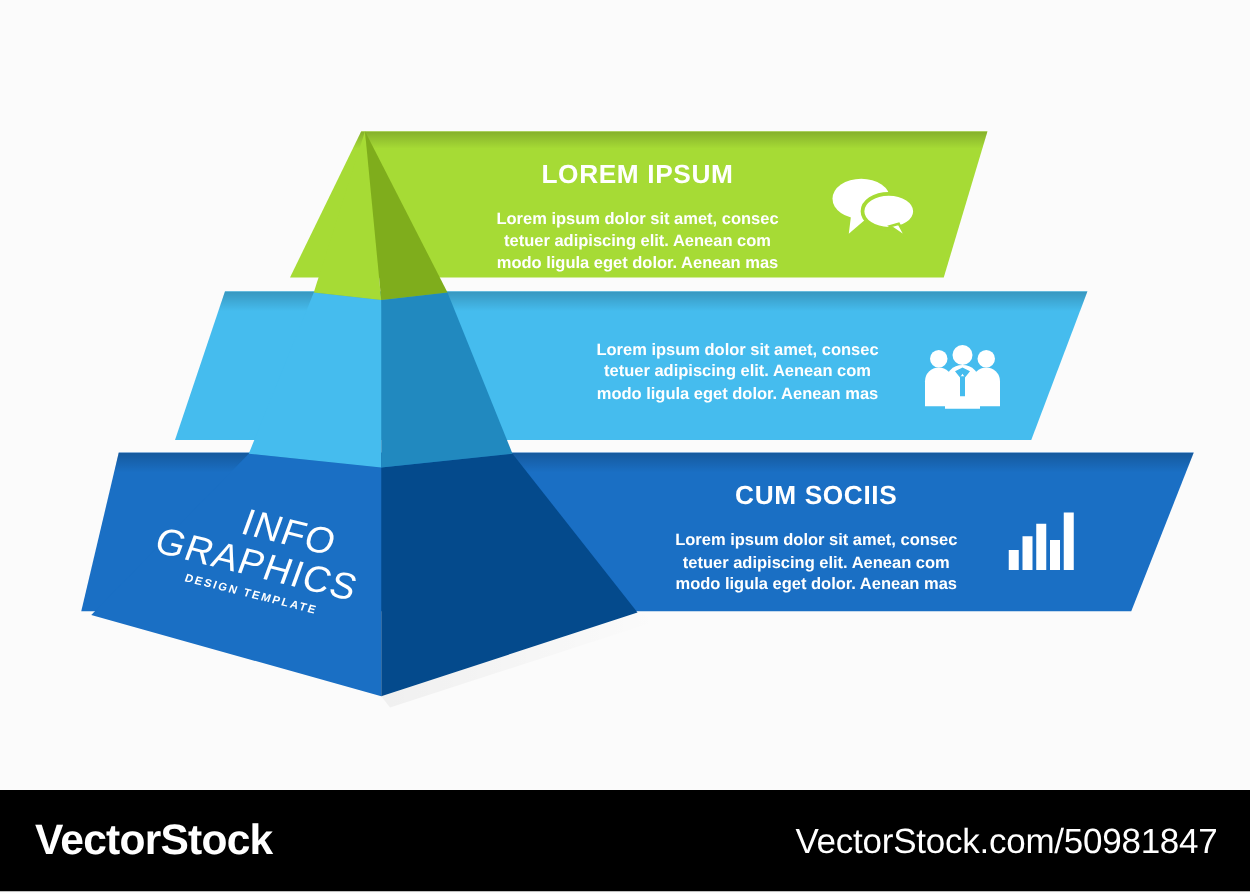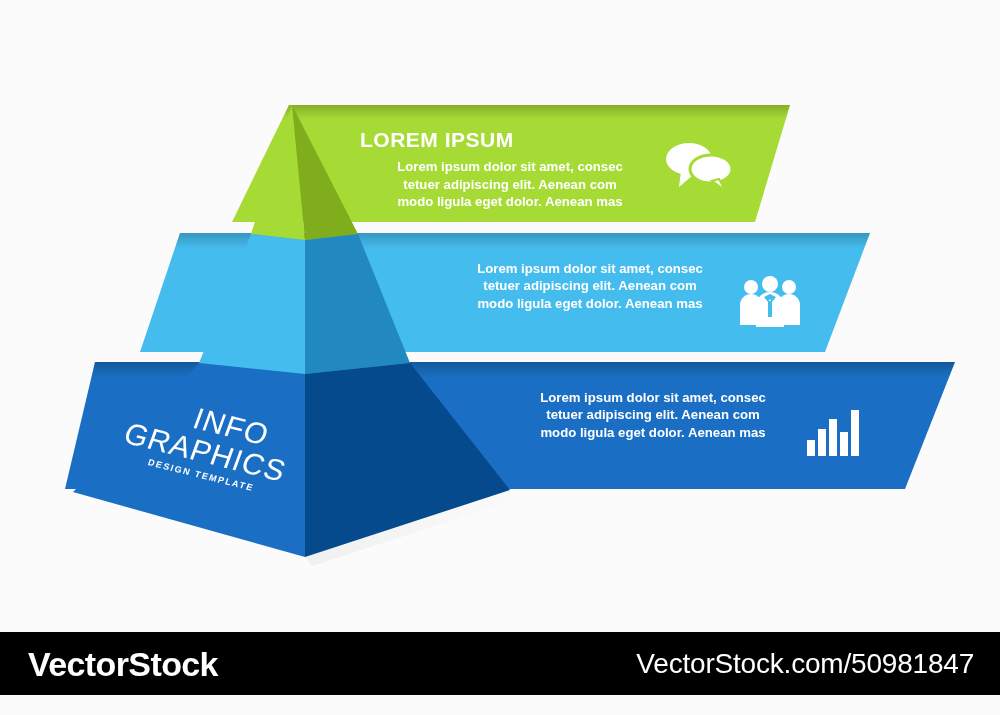--- a/index.html
+++ b/index.html
@@ -40,27 +40,27 @@
     color: #ffffff;
     pointer-events: none;
   }
   .banner-title {
     font-size: 21px;
     font-weight: bold;
     letter-spacing: 0.5px;
     line-height: 1.1;
     margin: 0 0 7px 0;
     color: #ffffff;
-    text-align: left;
+    text-align: center;
   }
   .banner-body {
     font-size: 13.2px;
     font-weight: bold;
     line-height: 1.32;
-    margin: 4px;
+    margin: 15px;
     color: #ffffff;
     text-align: center;
     white-space: pre-line;
   }
 
   #text-green  { left: 360px; top: 128px; width: 300px; }
   #text-blue   { left: 440px; top: 256px; width: 300px; }
   #text-navy   { left: 503px; top: 385px; width: 300px; }
 
   
@@ -109,21 +109,21 @@
     text-align: center;
     margin: 3px 0 0 -2px;
   }
 
   
   #watermark {
     position: absolute;
     left: 0;
     top: 632px;
     width: 1000px;
-    height: 63px;
+    height: 81px;
     background: #000000;
   }
   #wm-logo {
     position: absolute;
     left: 28px;
     top: 50%;
     transform: translateY(-50%);
     color: #ffffff;
     font-size: 34px;
     font-weight: bold;
@@ -220,20 +220,21 @@
 modo ligula eget dolor. Aenean mas</div>
     </div>
 
     <div id="text-blue" class="banner-text">
       <div class="banner-body">Lorem ipsum dolor sit amet, consec
 tetuer adipiscing elit. Aenean com
 modo ligula eget dolor. Aenean mas</div>
     </div>
 
     <div id="text-navy" class="banner-text">
+      <div class="banner-title">CUM SOCIIS</div>
       <div class="banner-body">Lorem ipsum dolor sit amet, consec
 tetuer adipiscing elit. Aenean com
 modo ligula eget dolor. Aenean mas</div>
     </div>
 
     <div id="icon-chat" class="icon-box">
       <svg viewBox="0 0 74 56" width="74" height="56">
         <g fill="#ffffff">
           <ellipse cx="26" cy="23" rx="23" ry="16"></ellipse>
           <polygon points="18,35 16,51 30,39"></polygon>

